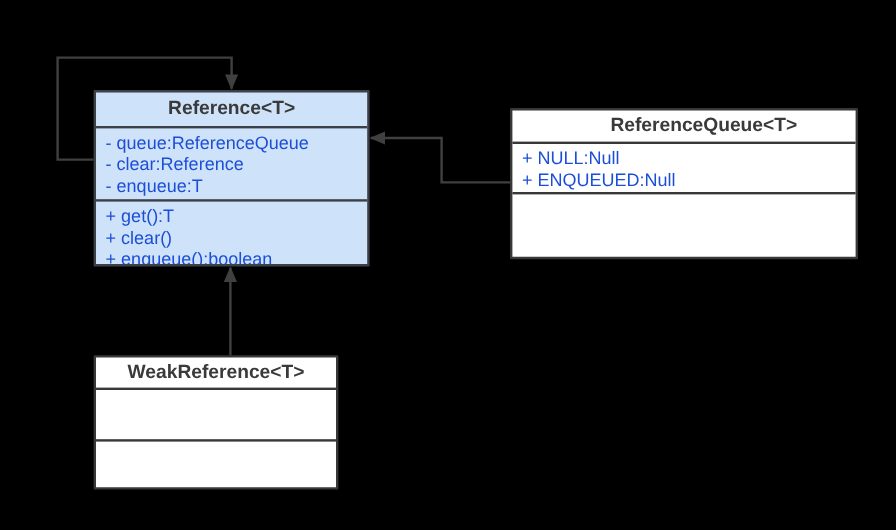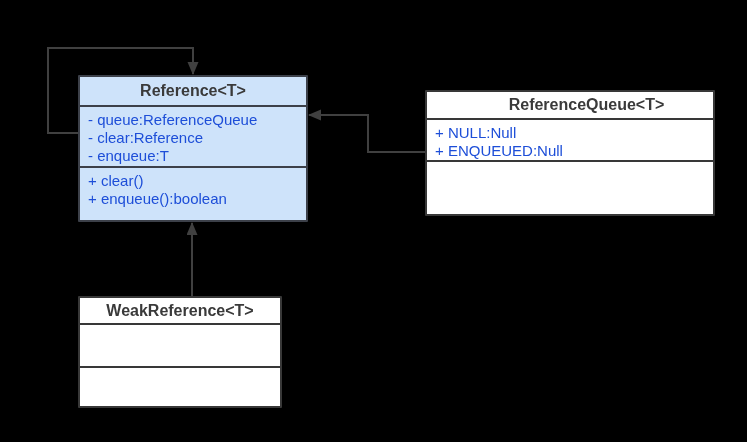--- a/index.html
+++ b/index.html
@@ -72,20 +72,21 @@
   <div class="box-layer">
 
     <div class="uml-class blue" style="left:78px; top:75px; width:230px; height:147px;">
       <div class="uml-title" style="height:30px;">Reference&lt;T&gt;</div>
       <div class="uml-section" style="height:61px;">
         <div class="uml-row">- queue:ReferenceQueue</div>
         <div class="uml-row">- clear:Reference</div>
         <div class="uml-row">- enqueue:T</div>
       </div>
       <div class="uml-section last">
+        <div class="uml-row">+ get():T</div>
         <div class="uml-row">+ clear()</div>
         <div class="uml-row">+ enqueue():boolean</div>
       </div>
     </div>
 
     <div class="uml-class white" style="left:425px; top:90px; width:290px; height:126px;">
       <div class="uml-title" style="height:28px;padding-left:33px;">ReferenceQueue&lt;T&gt;</div>
       <div class="uml-section" style="height:42px;">
         <div class="uml-row">+ NULL:Null</div>
         <div class="uml-row">+ ENQUEUED:Null</div>

